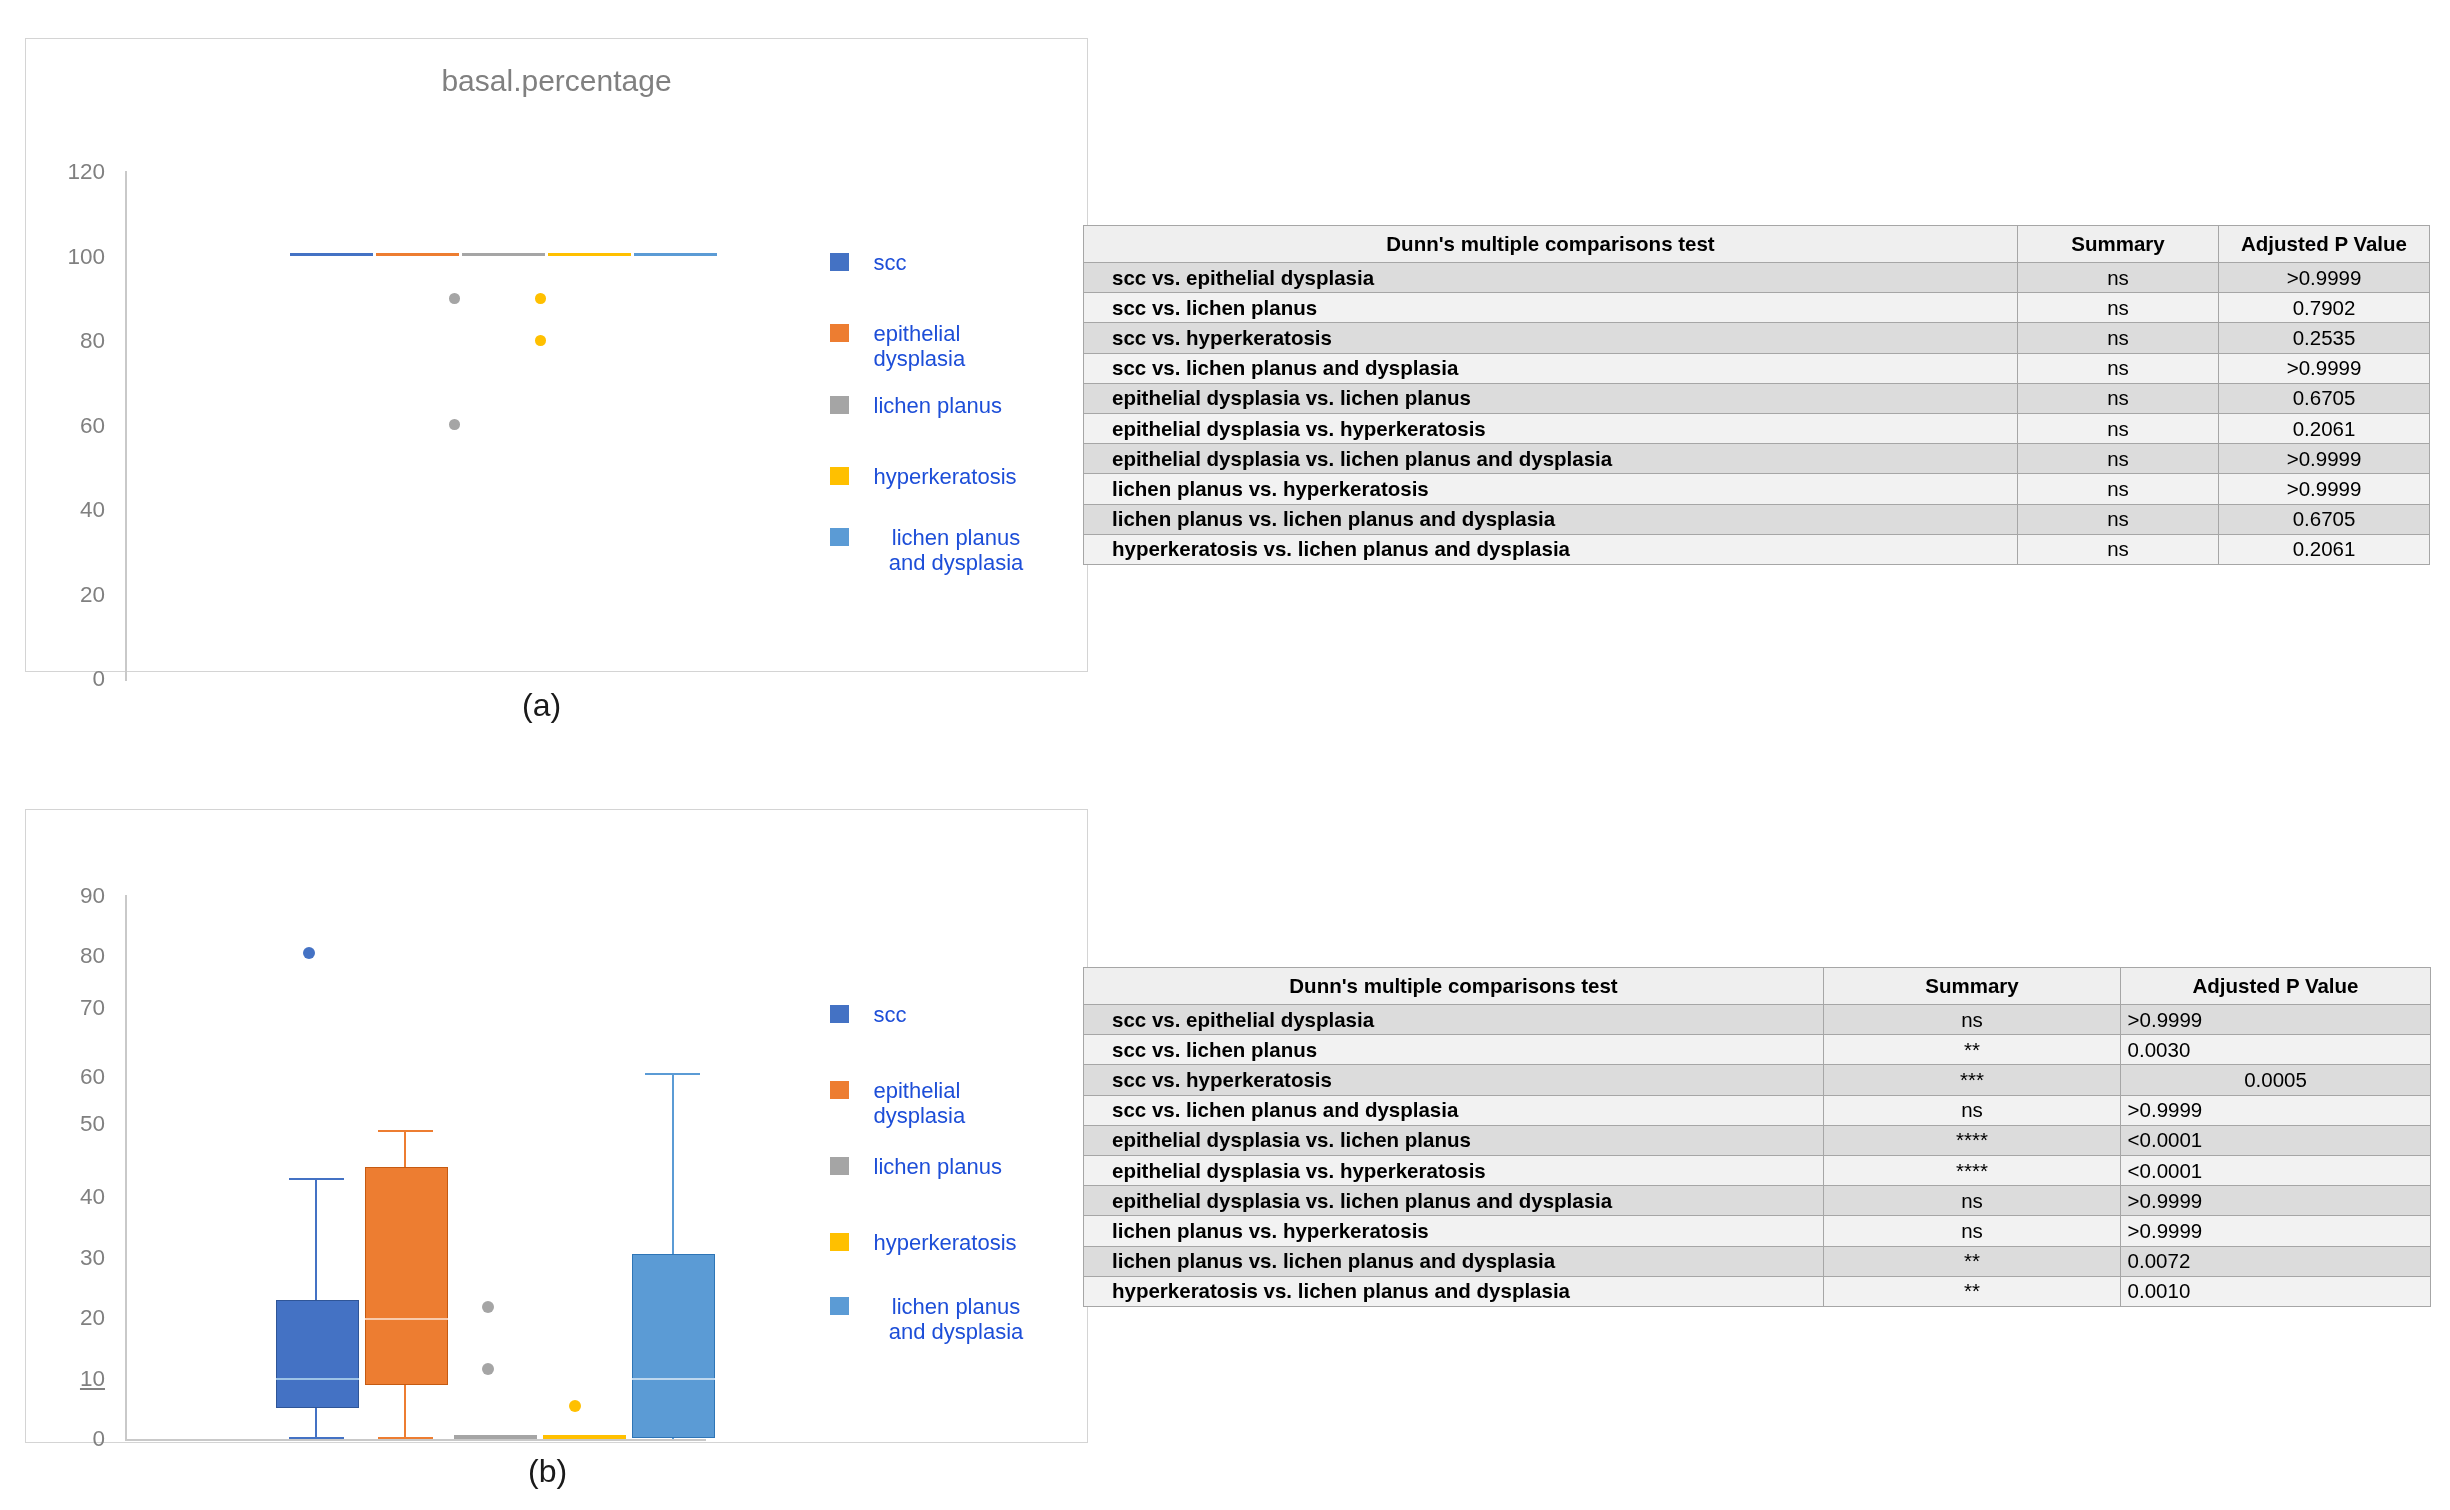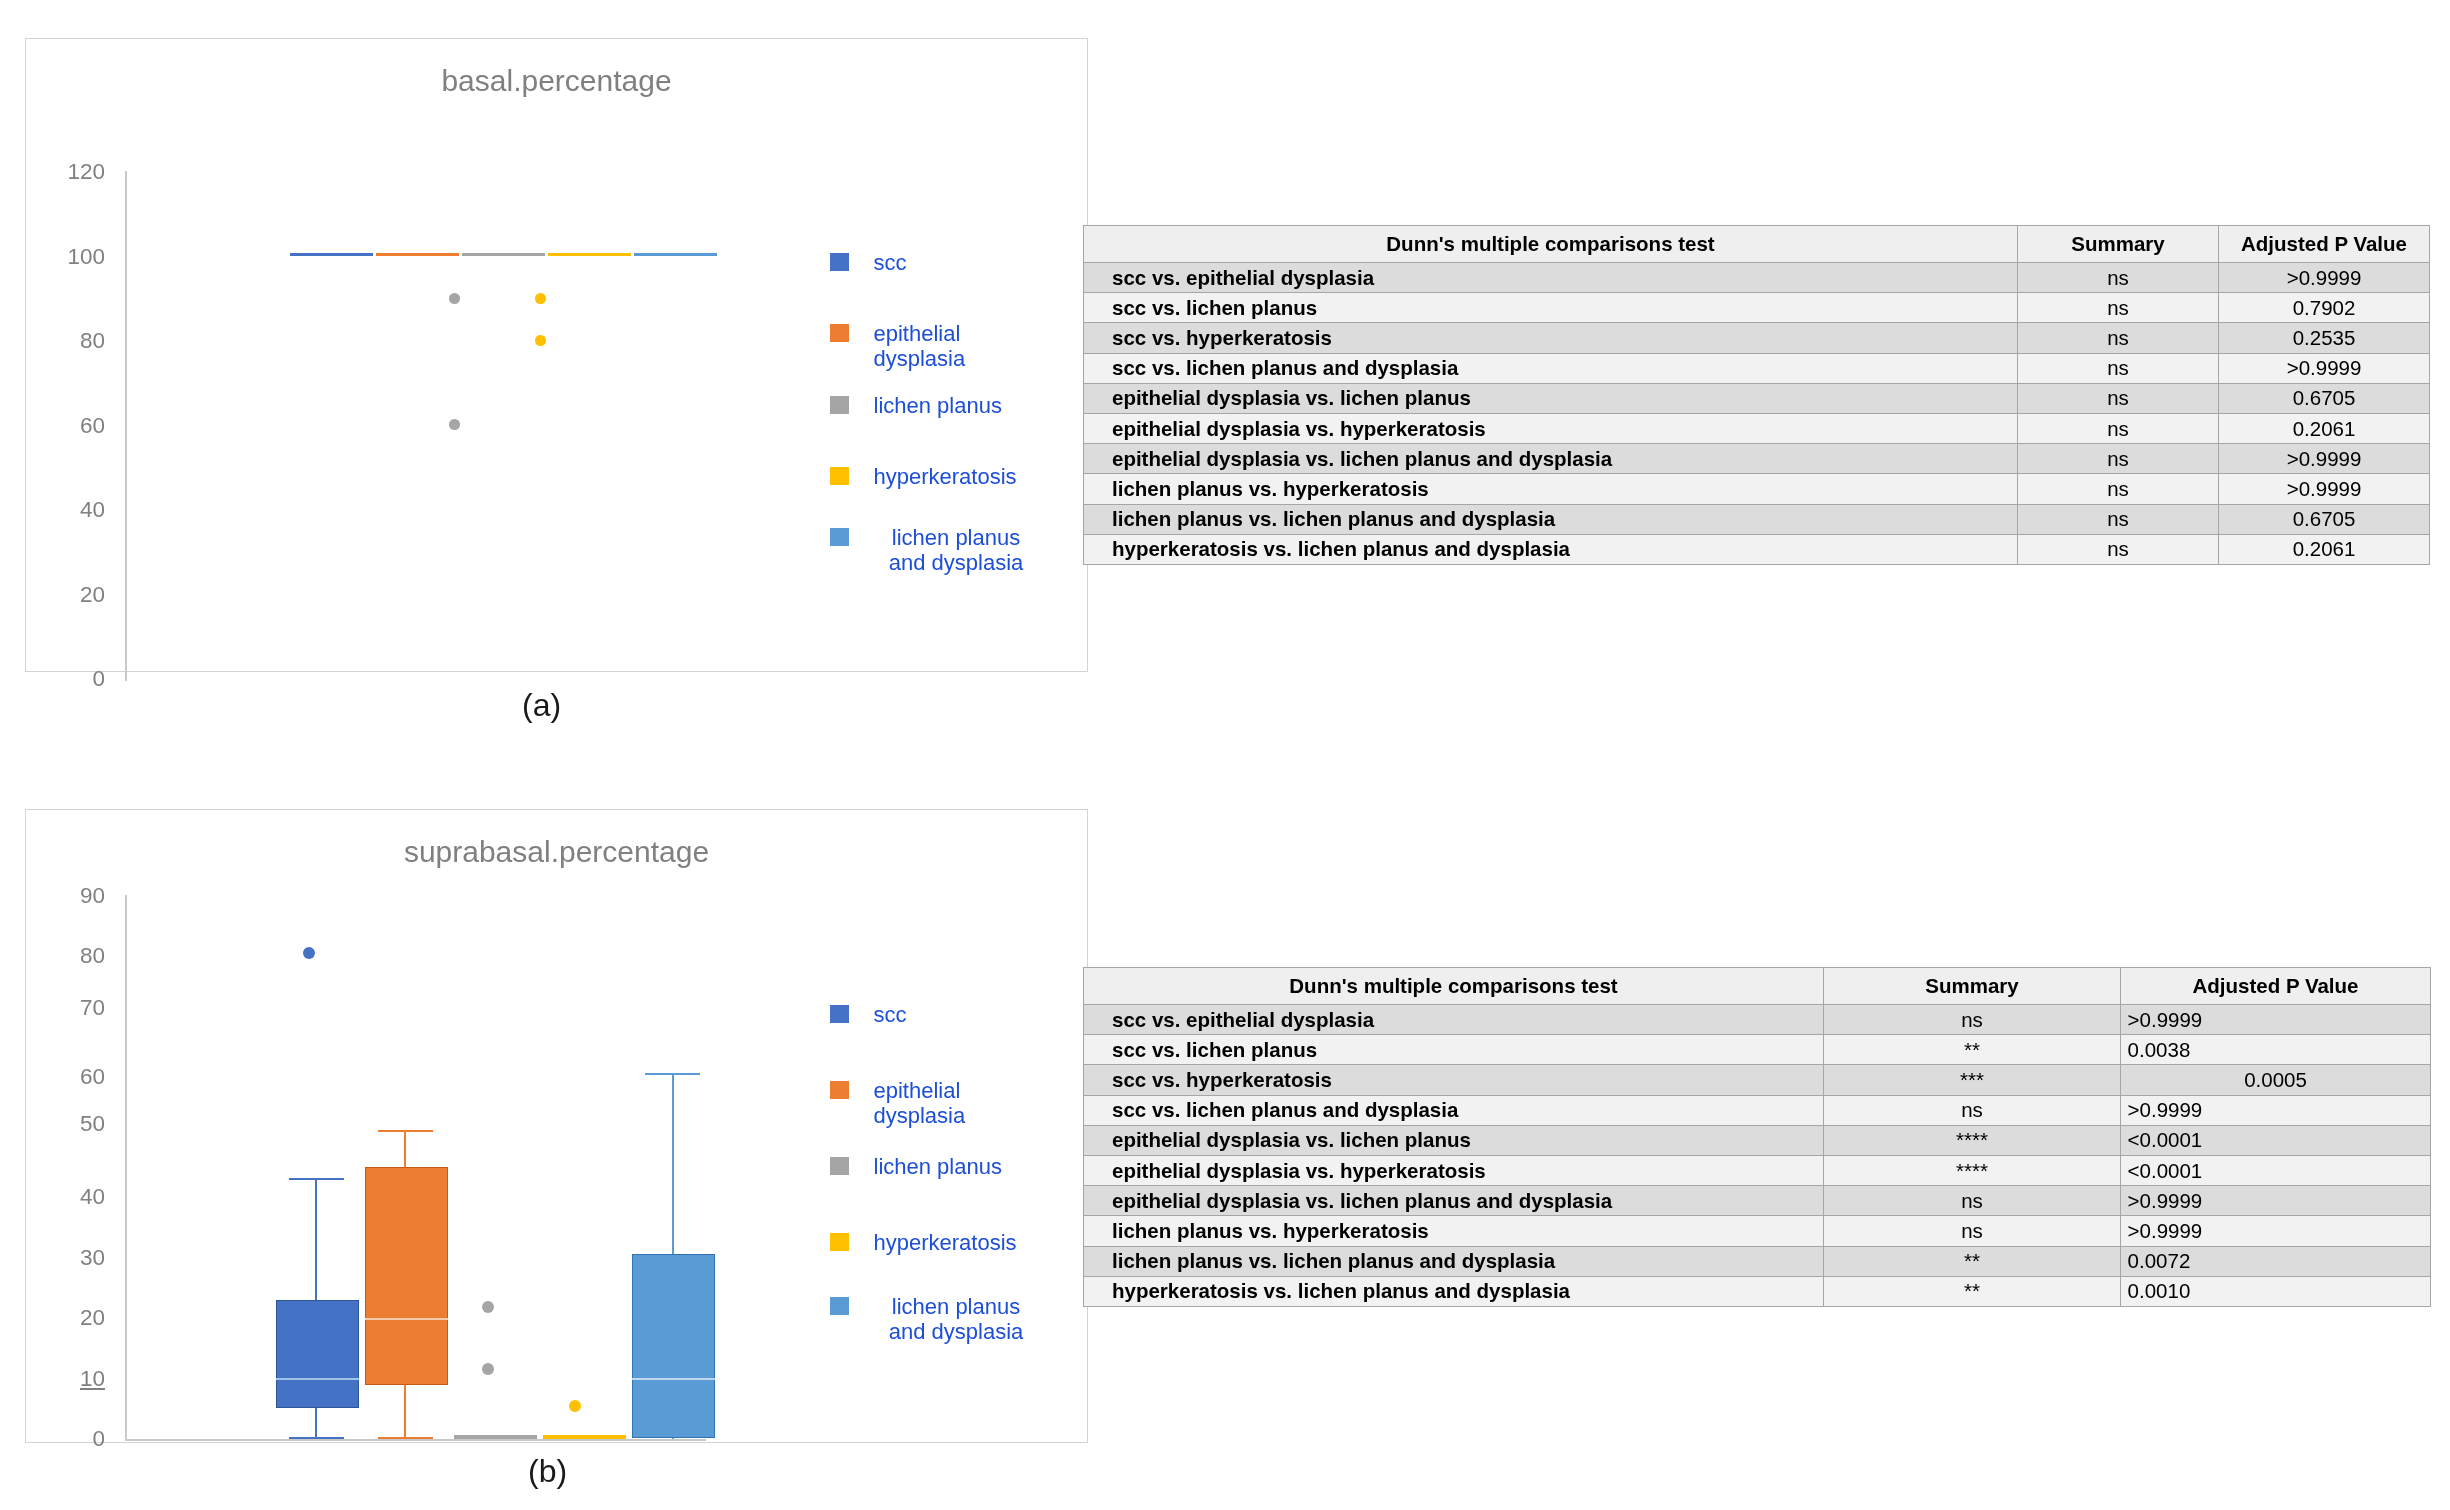--- a/index.html
+++ b/index.html
@@ -234,21 +234,20 @@
       </tr>
     </tbody>
   </table>
 
   <div class="panel-letter" style="left:522px; top:687px;">(a)</div>
 </div>
 
 <div class="panel">
 
   <div class="chart-box" style="left:25px; top:809px; width:1063px; height:634px;">
-    <div class="chart-title" style="top:25px;">suprabasal.percentage</div>
 
     <div class="axis-line" style="left:99px; top:85px; width:2px; height:545px;"></div>
     <div class="axis-line" style="left:99px; top:629px; width:581px; height:2px;"></div>
 
     <div class="tick-label" style="left:20px; top:73px;">90</div>
     <div class="tick-label" style="left:20px; top:133px;">80</div>
     <div class="tick-label" style="left:20px; top:185px;">70</div>
     <div class="tick-label" style="left:20px; top:254px;">60</div>
     <div class="tick-label" style="left:20px; top:301px;">50</div>
     <div class="tick-label" style="left:20px; top:374px;">40</div>
@@ -322,21 +321,21 @@
     </thead>
     <tbody>
       <tr class="rowA">
         <td class="name">scc vs. epithelial dysplasia</td>
         <td class="mid">ns</td>
         <td class="pval" style="text-align:left;">&gt;0.9999</td>
       </tr>
       <tr class="rowB">
         <td class="name">scc vs. lichen planus</td>
         <td class="mid">**</td>
-        <td class="pval" style="text-align:left;">0.0038</td>
+        <td class="pval" style="text-align:left;">0.0030</td>
       </tr>
       <tr class="rowA">
         <td class="name">scc vs. hyperkeratosis</td>
         <td class="mid">***</td>
         <td class="pval" style="text-align:center;">0.0005</td>
       </tr>
       <tr class="rowB">
         <td class="name">scc vs. lichen planus and dysplasia</td>
         <td class="mid">ns</td>
         <td class="pval" style="text-align:left;">&gt;0.9999</td>

